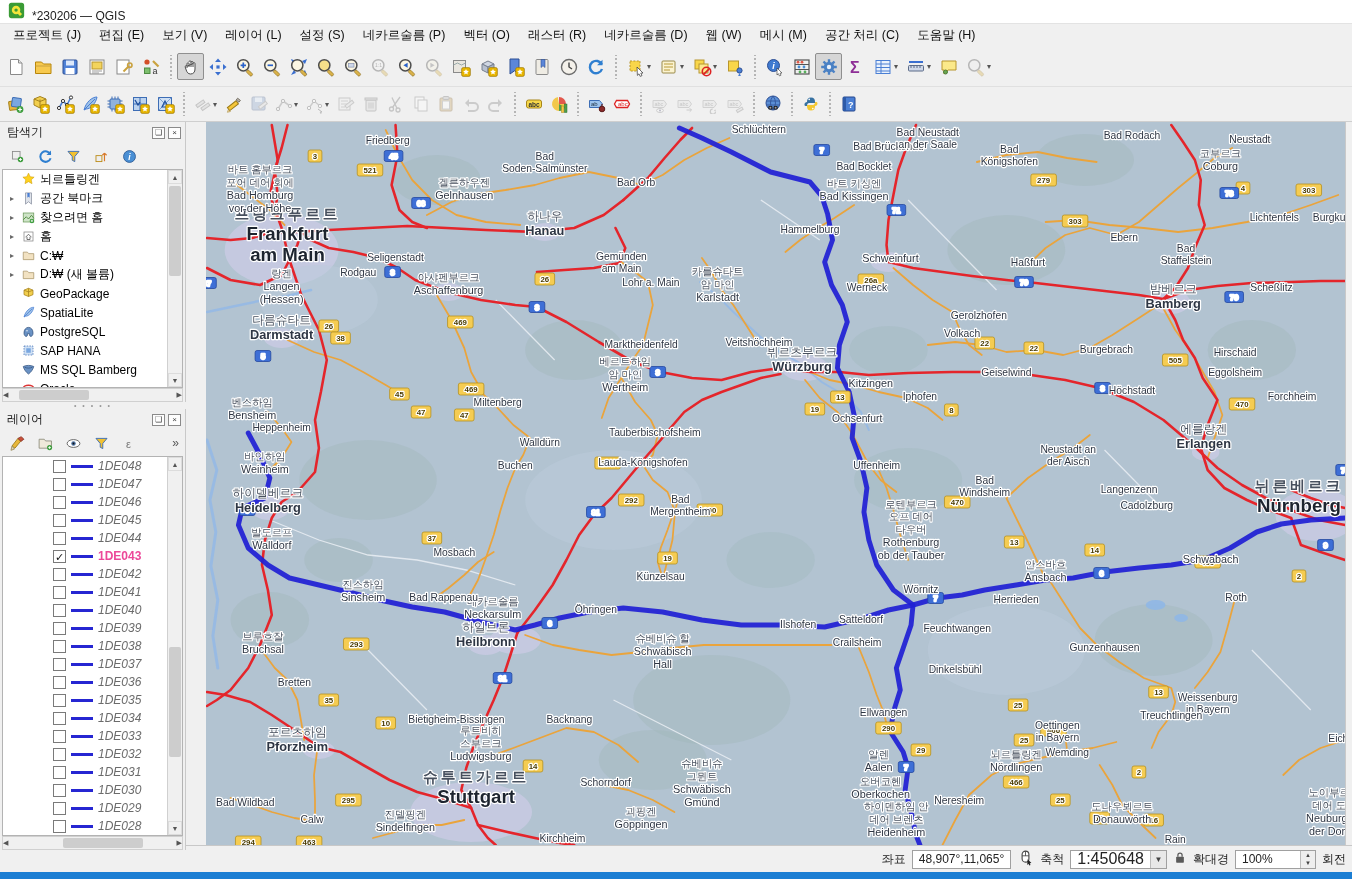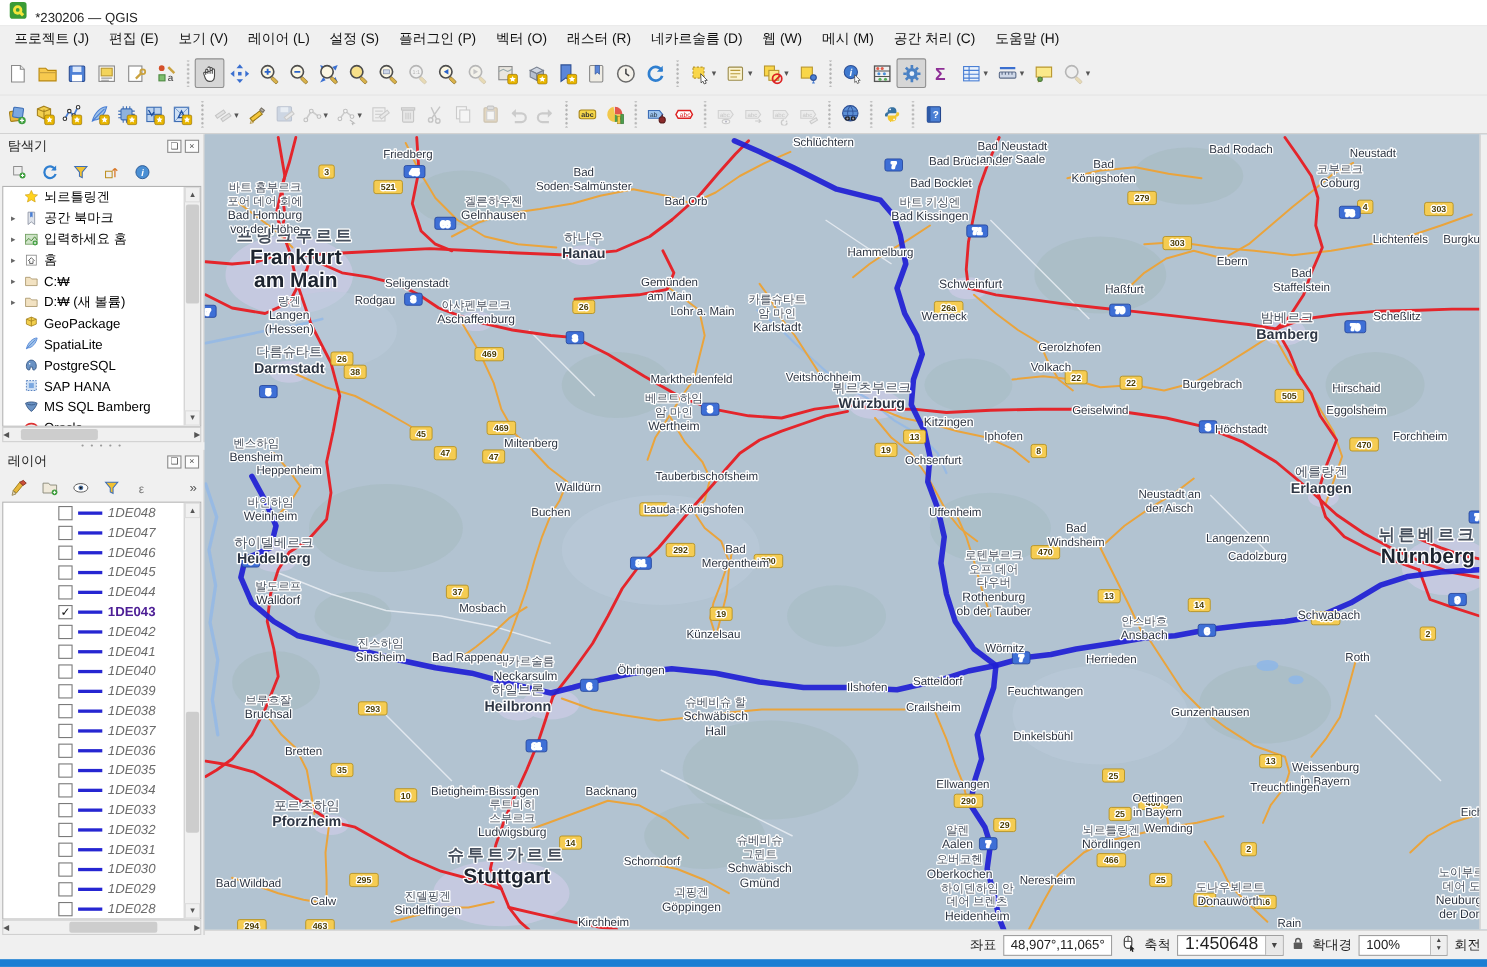--- a/index.html
+++ b/index.html
@@ -26,21 +26,21 @@
   #toolbar2 .tbtn { width:25px; height:25px; }
   .tbtn svg { display:block; }
   .tbtn.pressed { background:#d6d6d6; border-color:#8f8f8f; }
   .tbtn.disabled { opacity:.35; }
   .dd { font-size:8px; color:#555; margin-left:-2px; width:8px; display:inline-block; }
   .tsep { width:9px; height:24px; margin:0 2px;
     background-image:radial-gradient(#b5b5b5 1px, transparent 1.2px);
     background-size:4px 4px; background-position:center; background-repeat:repeat-y; }
 
   
-  #main { display:flex; height:723px; }
+  #main { display:flex; height:723px;gap:20px; }
   #dock { width:186px; background:#f0f0f0; display:flex; flex-direction:column; }
   .panel { background:#f0f0f0; border-right:1px solid #c9c9c9; display:flex; flex-direction:column; }
   #browser-panel { height:280px; }
   #layers-panel { flex:1; }
   .ptitle { height:21px; display:flex; align-items:center; padding:0 4px 0 7px;
     font-size:12px; color:#222; }
   .ptitle .sp { flex:1; }
   .pbtn { width:13px; height:12px; border:1px solid #8a8a8a; background:#fdfdfd; font-size:8px;
     line-height:10px; text-align:center; color:#444; margin-left:3px; }
   .ptools { height:26px; display:flex; align-items:center; gap:6px; padding-left:6px; }
@@ -60,21 +60,21 @@
   .hscroll .thumb { position:absolute; top:1px; bottom:1px; background:#cdcdcd; border-radius:2px; }
   .splitter { height:8px; display:flex; align-items:center; justify-content:center; color:#9a9a9a;
     font-size:7px; letter-spacing:2px; }
 
   
   .lrow { height:18px; display:flex; align-items:center; padding-left:50px; gap:5px; white-space:nowrap;}
   .chk { width:13px; height:13px; border:1px solid #7a7a7a; background:#fff; font-size:11px;
     line-height:12px; text-align:center; color:#111; flex:0 0 13px;}
   .swatch { width:22px; height:3px; background:#2626d2; flex:0 0 22px;}
   .lyr-name { font-size:12px; font-style:italic; color:#6b6b6b; }
-  .lyr-name.checked { font-style:normal; font-weight:bold; color:#4c1d95; }
+  .lyr-name.checked { font-style:normal; font-weight:bold; color:#ec4899; }
 
   
   #map { position:relative; flex:1; background:#b2c3d1; overflow:hidden; }
   #map svg.mapsvg { display:block; width:100%; height:100%; }
   .map-edge { position:absolute; top:0; right:0; bottom:0; width:7px; background:#f0f0f0;
     border-left:1px solid #c9c9c9; }
   svg.mapsvg text { font-family:"Liberation Sans", sans-serif; paint-order:stroke;
     stroke:#ffffff; stroke-width:2.4px; stroke-linejoin:round; }
   .ct-de { fill:#2e3644; font-size:10.5px; }
   .ct-ko { fill:#47505e; font-size:10px; }
@@ -121,21 +121,21 @@
           <circle cx="9.5" cy="9.5" r="2" fill="#3a9b35"></circle>
         </svg></span>
     <span class="wtitle">*230206 — QGIS</span>
   </div>
   <div id="menubar">
       <span class="mitem">프로젝트 (J)</span>
       <span class="mitem">편집 (E)</span>
       <span class="mitem">보기 (V)</span>
       <span class="mitem">레이어 (L)</span>
       <span class="mitem">설정 (S)</span>
-      <span class="mitem">플러그인 (P)</span>
+      <span class="mitem">네카르술름 (P)</span>
       <span class="mitem">벡터 (O)</span>
       <span class="mitem">래스터 (R)</span>
       <span class="mitem">네카르술름 (D)</span>
       <span class="mitem">웹 (W)</span>
       <span class="mitem">메시 (M)</span>
       <span class="mitem">공간 처리 (C)</span>
       <span class="mitem">도움말 (H)</span>
     </div>
   <div id="toolbar1" class="toolbar">
       <span class="tbtn">
@@ -827,21 +827,21 @@
             <div class="trow">
               <span class="exp">▸</span>
               <span class="ticon">
                 <svg width="15" height="15" viewBox="0 0 20 20">
                   <rect x="3" y="4" width="14" height="12" fill="#cfe4c8" stroke="#6a9a5a"></rect>
                   <path d="M3 13l4-4 3 3 4-5 3 4" fill="none" stroke="#4e8a3e" stroke-width="1.2"></path>
                   <circle cx="14.5" cy="14.5" r="3" fill="#3f9e3f"></circle>
                   <path d="M13 14.5h3M14.5 13v3" stroke="#fff"></path>
                 </svg>
               </span>
-              <span class="tlabel">입력하세요 홈</span>
+              <span class="tlabel">찾으려면 홈</span>
             </div>
             <div class="trow">
               <span class="exp">▸</span>
               <span class="ticon">
                 <svg width="15" height="15" viewBox="0 0 20 20">
                   <rect x="4" y="4" width="12" height="12" fill="#fff" stroke="#888"></rect>
                   <path d="M6 11l4-4 4 4M8 10.5V14h4v-3.5" fill="none" stroke="#555" stroke-width="1.1"></path>
                 </svg>
               </span>
               <span class="tlabel">홈</span>

